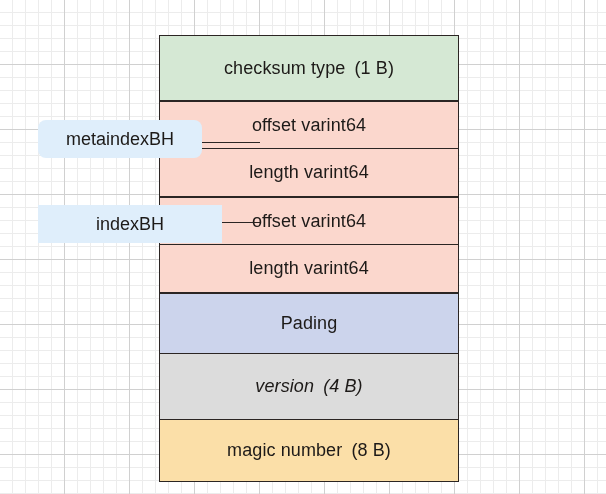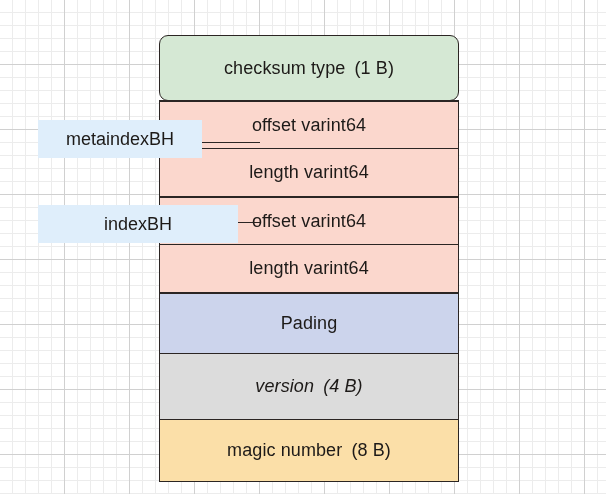--- a/index.html
+++ b/index.html
@@ -47,21 +47,21 @@
     border: 1px solid #2b2523;
     margin-top: -1px;
     display: flex;
     align-items: center;
     justify-content: center;
     color: #1d1a18;
     font-size: 18px;
     letter-spacing: 0.1px;
     white-space: nowrap;
   }
-  .row:first-child { margin-top: 0; border-radius: 9px; }
+  .row:first-child { margin-top: 0; }
 
   .row-green  { background: #d5e8d4; }
   .row-pink   { background: #fbd7cd; }
   .row-purple { background: #ccd4ec; }
   .row-gray   { background: #dcdcdc; font-style: italic; }
   .row-orange { background: #fbdfa8; text-align: center; }
 
   .h-tall   { height: 66px; }
   .h-mid    { height: 62px; }
   .h-small  { height: 49px; }
@@ -81,25 +81,26 @@
     align-items: center;
     justify-content: center;
     white-space: nowrap;
     box-sizing: border-box;
   }
   .callout-metaindex {
     left: 38px;
     top: 120px;
     width: 164px;
     height: 38px;
+    border-radius: 8px;
   }
   .callout-index {
     left: 38px;
     top: 205px;
-    width: 200px;
+    width: 184px;
     height: 38px;
   }
 
   .leader {
     position: absolute;
     height: 1px;
     background: #2b2523;
   }
   .leader-metaindex {
     left: 202px;

